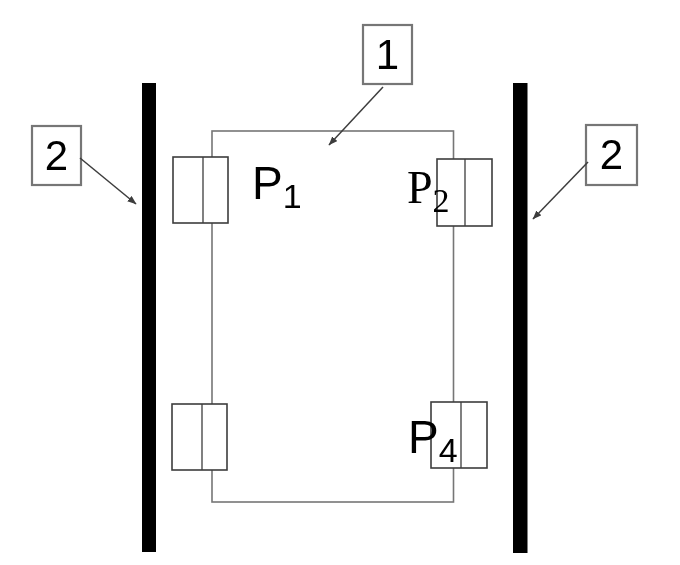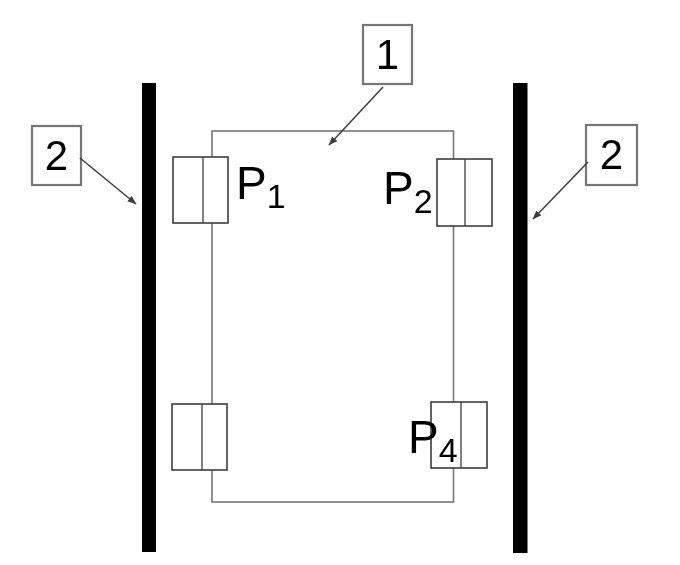--- a/index.html
+++ b/index.html
@@ -73,20 +73,21 @@
     display: flex;
     align-items: center;
     justify-content: center;
     font-size: 42px;
     line-height: 1;
   }
   .p-label {
     font-size: 46px;
     line-height: 1;
     white-space: nowrap;
+    margin-left: 16px;
   }
   .p-sub {
     font-size: 34px;
     display: inline-block;
     transform: translateY(9px);
   }
 </style>
 </head>
 <body>
 
@@ -133,20 +134,20 @@
     <line class="arrow" x1="588" y1="162" x2="533" y2="219" marker-end="url(#arrowhead)"></line>
   </svg>
 
   <div class="label callout-label" style="left:363px; top:25px; width:49px; height:59px;">1</div>
   <div class="label callout-label" style="left:32px; top:126px; width:49px; height:59px;">2</div>
   <div class="label callout-label" style="left:586px; top:125px; width:51px; height:60px;">2</div>
 
   <div class="label p-label" style="left:236px; top:160px;">
     <span class="p-main">P</span><span class="p-sub">1</span>
   </div>
-  <div class="label p-label" style="left:383px; top:165px;">
+  <div class="label p-label" style="left:391px; top:165px;font-family:Liberation Serif, serif;">
     <span class="p-main">P</span><span class="p-sub">2</span>
   </div>
-  <div class="label p-label" style="left:408px; top:414px;">
+  <div class="label p-label" style="left:392px; top:414px;">
     <span class="p-main">P</span><span class="p-sub">4</span>
   </div>
 
 </div>
 
 </body></html>

